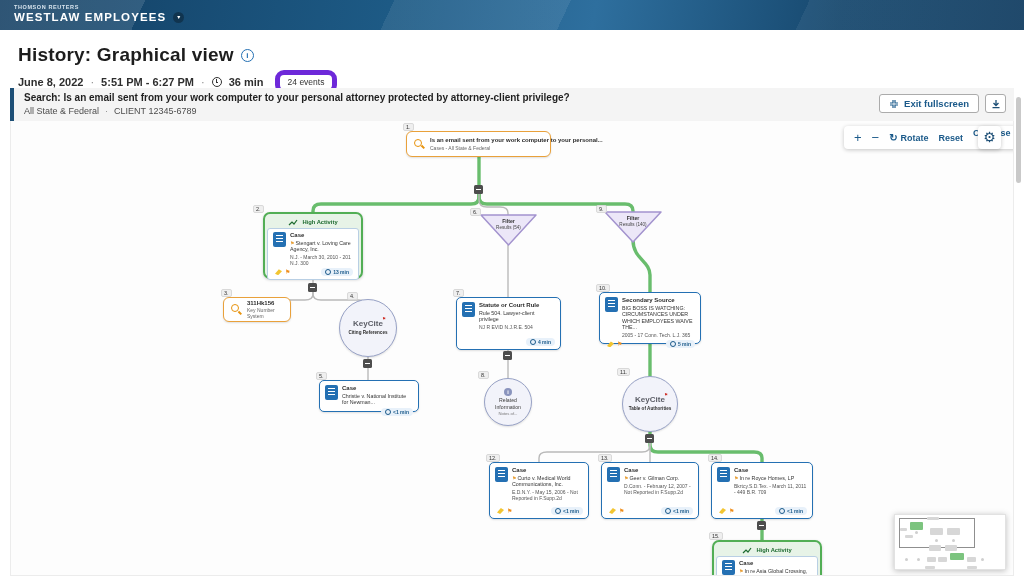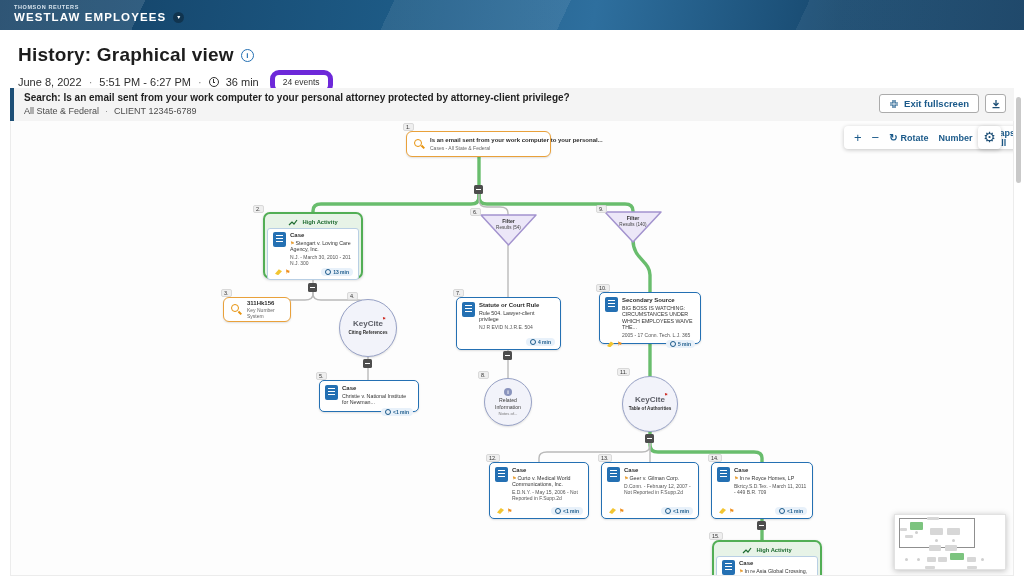--- a/index.html
+++ b/index.html
@@ -18,21 +18,21 @@
 .brand-main{font-size:11.5px;font-weight:700;letter-spacing:1.1px;color:#fff}
 .brand-caret{width:11px;height:11px;border-radius:50%;background:rgba(0,0,0,.3);display:flex;align-items:center;justify-content:center}
 .brand-caret::after{content:"▾";color:#fff;font-size:6px;line-height:1}
 
 
 .title-row{position:absolute;left:18px;top:44px;display:flex;align-items:center;gap:7px}
 .title-row h1{font-size:19px;font-weight:700;color:#1d1d1d;letter-spacing:.2px}
 .info-icon{width:13px;height:13px;border:1.5px solid #2470b3;border-radius:50%;position:relative;display:inline-block}
 .info-icon::after{content:"i";position:absolute;inset:0;color:#2470b3;font-size:8px;font-weight:700;text-align:center;line-height:11px}
 .meta-row{position:absolute;left:18px;top:70px;display:flex;align-items:center;gap:7px;font-size:11px;color:#2e2e2e}
-.b{font-weight:400}
+.b{font-weight:700}
 .sep{color:#8a8a8a}
 .clock-icon{width:10px;height:10px;border:1.4px solid #333;border-radius:50%;position:relative;display:inline-block}
 .clock-icon::before{content:"";position:absolute;left:3.2px;top:1.4px;width:1.2px;height:3.2px;background:#333}
 .clock-icon::after{content:"";position:absolute;left:3.2px;top:3.6px;width:2.6px;height:1.2px;background:#333}
 .events-pill{border:5px solid #6d28d9;border-radius:9px;padding:2px 8px;font-size:8.5px;color:#333;background:#fff;margin-left:4px}
 
 
 .searchbar{position:absolute;left:10px;top:88px;width:1004px;height:33px;background:#f4f4f4;border-left:4px solid #1d4f76;display:flex;justify-content:space-between;padding:4px 8px 0 10px}
 .sb-line1{font-size:10px;color:#1f1f1f;font-weight:700}
 .sb-line1 .q{font-weight:600}
@@ -194,21 +194,21 @@
       </g>
     </svg>
 
     <div class="gtoolbar">
       <button class="zbtn">+</button>
       <button class="zbtn">−</button>
       <button>
         <span class="rot-icon"></span>
         <span>Rotate</span>
       </button>
-      <button>Number</button>
+      <button>Reset</button>
       <button>Collapse all</button>
     </div>
     <button class="gear-btn">
         <span class="gear-icon"></span>
       </button>
 
     <div class="junction" style="left:463px;top:64px"></div>
     <div class="junction" style="left:297px;top:162px"></div>
     <div class="junction" style="left:352px;top:238px"></div>
     <div class="junction" style="left:492px;top:230px"></div>

